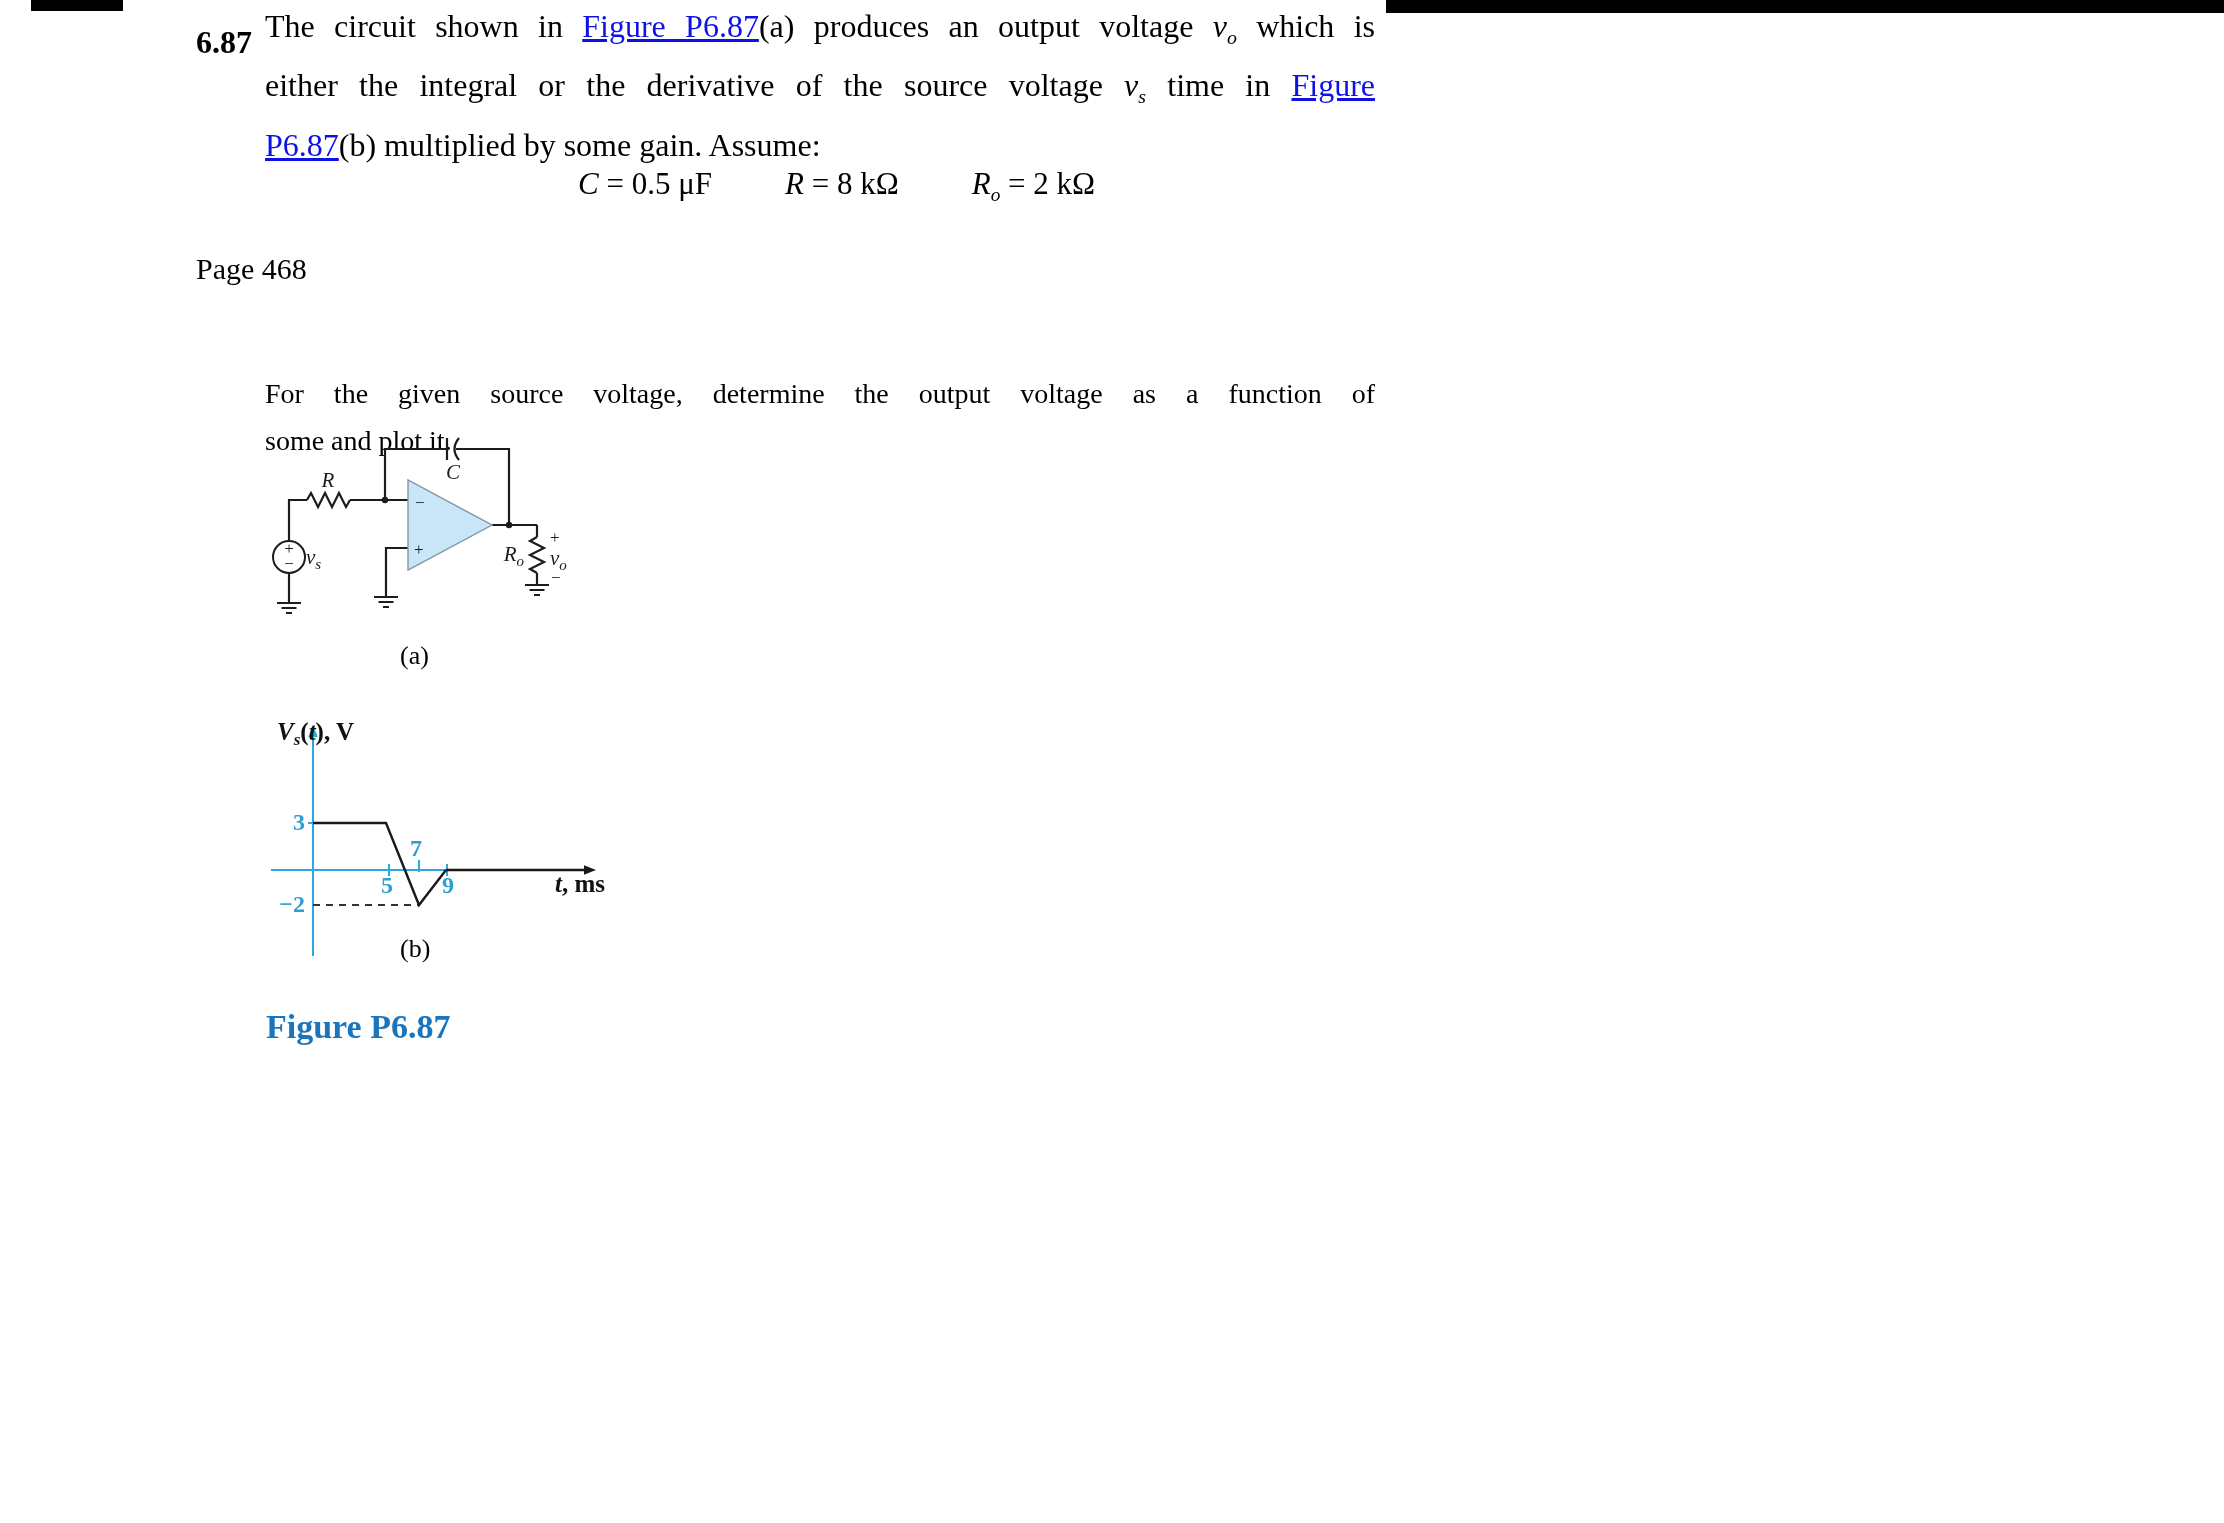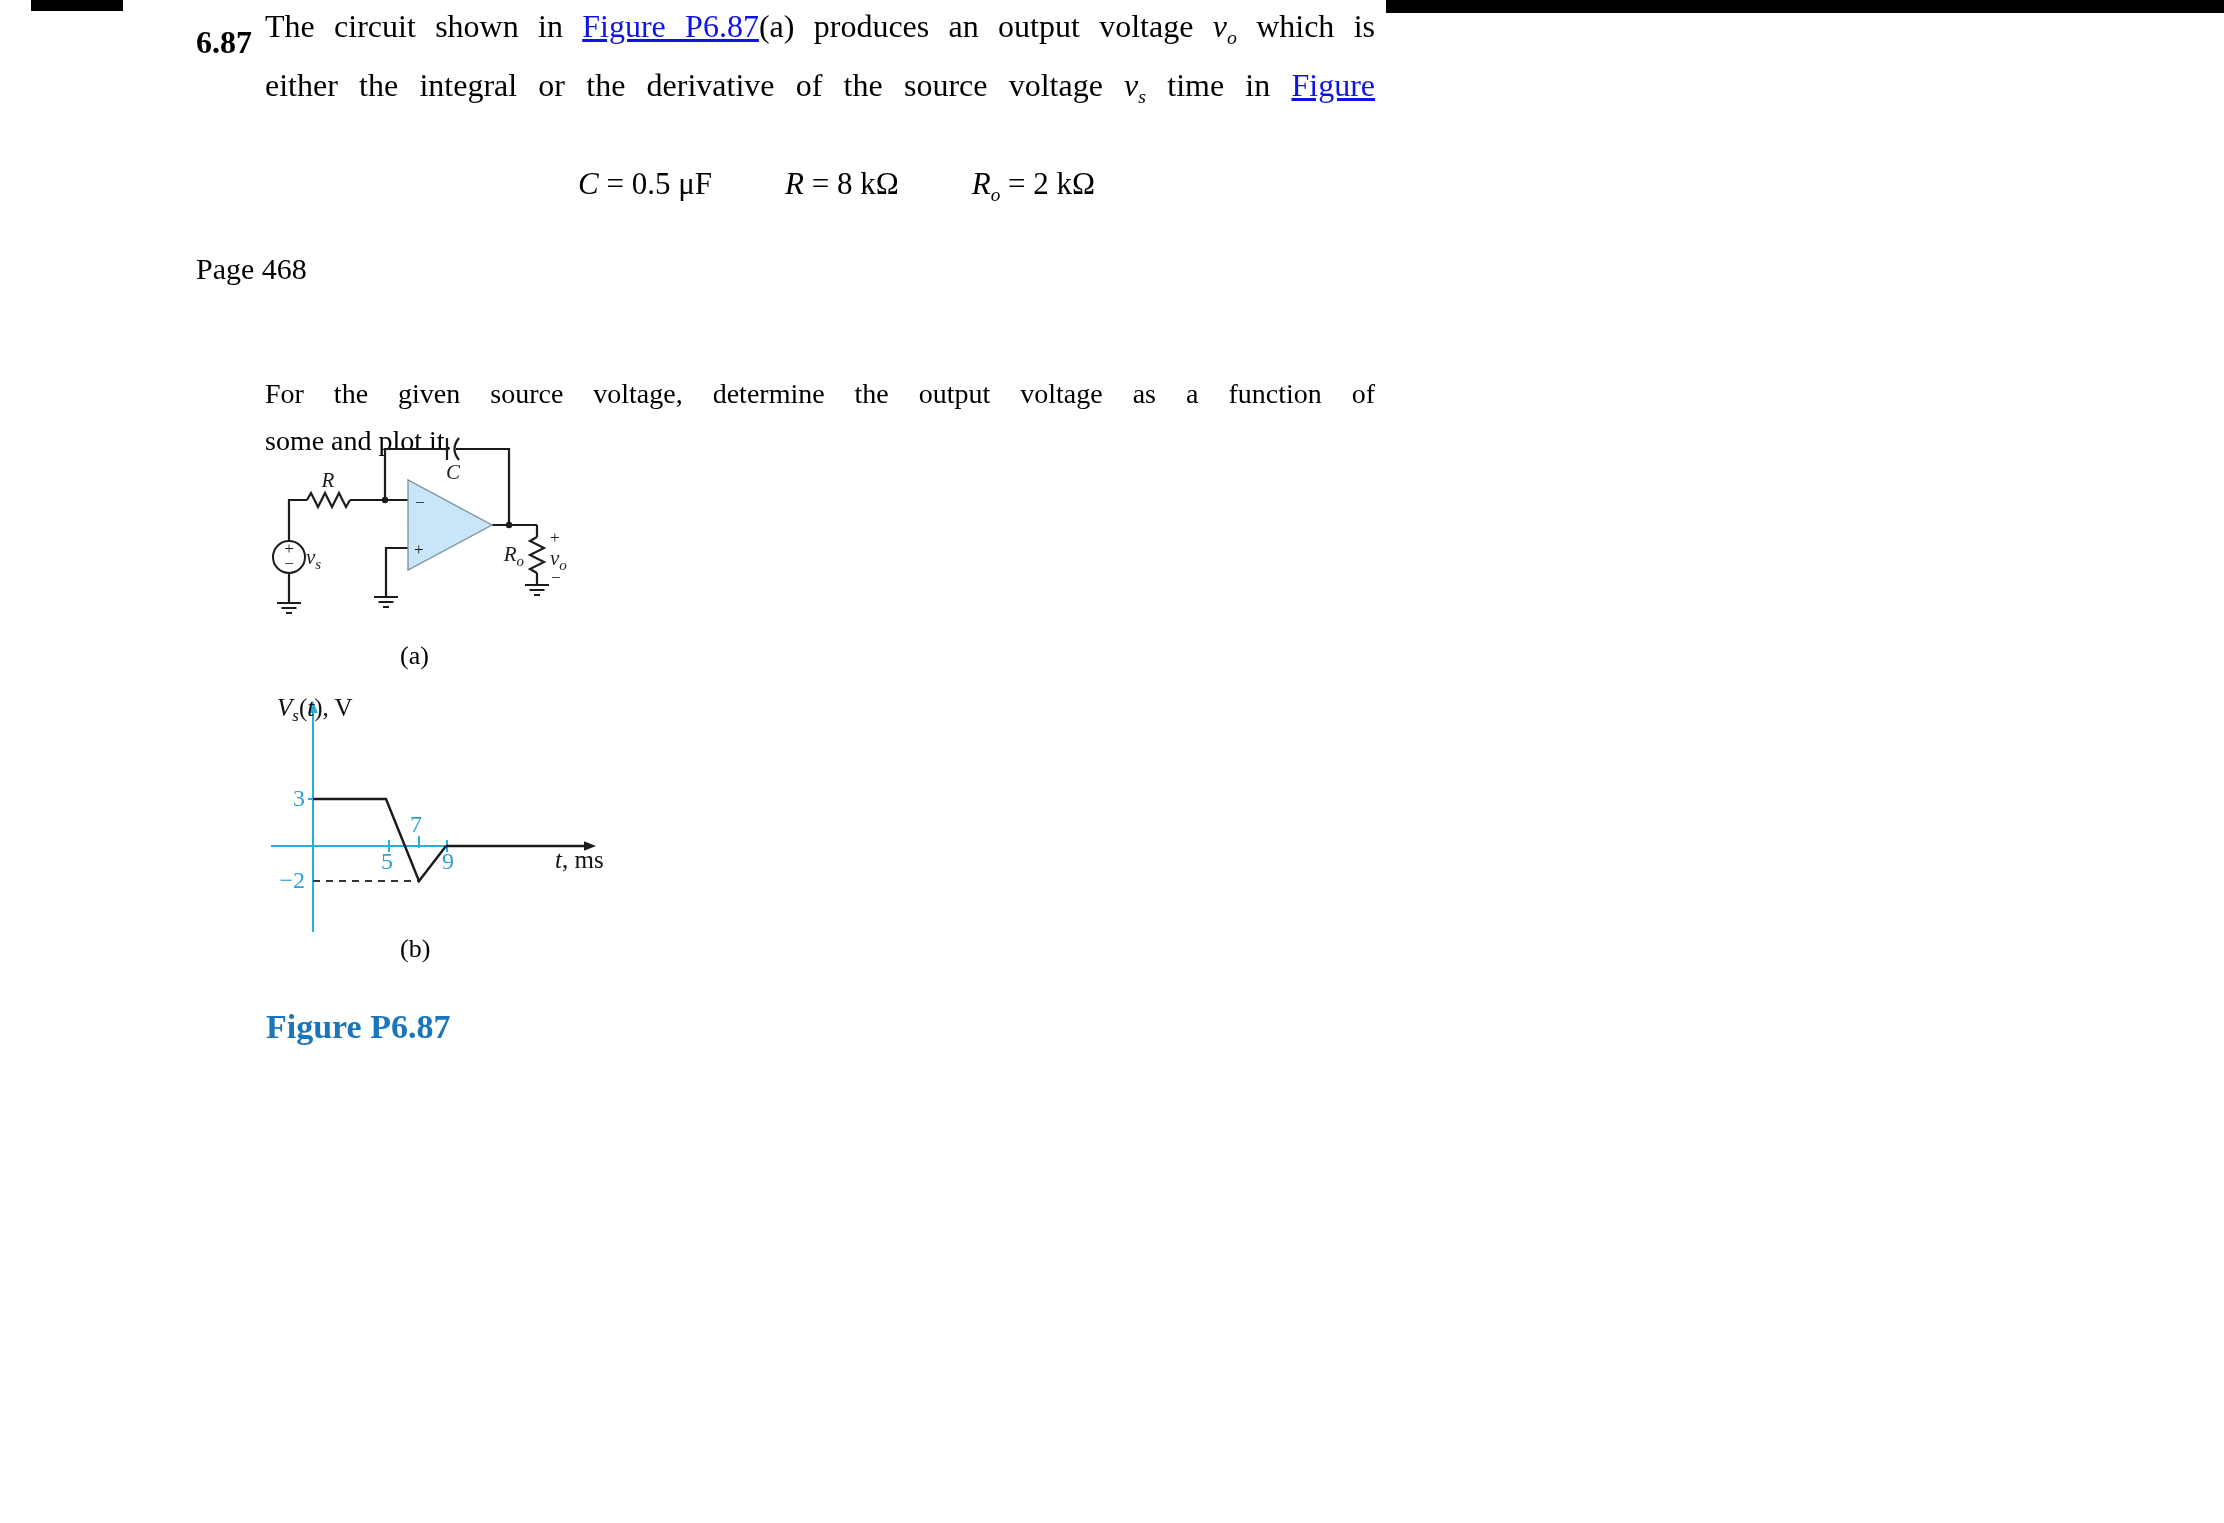--- a/index.html
+++ b/index.html
@@ -25,21 +25,21 @@
 
   .para2 { position:absolute; left:265px; top:330px; width:1110px; font-size:28px; line-height:47px;margin-top:40px; }
 
   .cap { position:absolute; font-size:26px; }
   .cap-a { left:400px; top:641px; }
   .cap-b { left:400px; top:934px; }
 
   .fig-title { position:absolute; left:266px; top:1008px; font-size:34px; font-weight:bold; color:#1b75bc; }
 
   .circuit-wrap { position:absolute; left:262px; top:435px; width:330px; height:205px; }
-  .graph-wrap   { position:absolute; left:265px; top:690px; width:345px; height:265px; }
+  .graph-wrap   { position:absolute; left:265px; top:714px; width:345px; height:265px;font-weight:bold; }
 
   
   .wire { stroke:#1c1c1c; stroke-width:2.2; fill:none; }
   .comp { stroke:#1c1c1c; stroke-width:2; fill:#ffffff; }
   .opamp { fill:#c9e6f8; stroke:#7d96a6; stroke-width:1.4; }
   .node { fill:#1c1c1c; }
   .sign { font-size:17px; font-family:"Liberation Serif", serif; fill:#1c1c1c; }
   .lbl  { font-size:21px; font-family:"Liberation Serif", serif; fill:#1c1c1c; }
   .it   { font-style:italic; }
   .subt { font-size:15px; font-style:italic; }
@@ -60,20 +60,21 @@
 <div class="canvas">
 
   <div class="bar bar-left"></div>
   <div class="bar bar-right"></div>
 
   <div class="prob-num">6.87</div>
 
   <div class="body-text">
     <div class="jline"><span>The circuit shown in </span><a class="link">Figure P6.87</a><span>(a) produces an output voltage </span><i class="var">v</i><sub>o</sub><span> which is</span></div>
     <div class="jline"><span>either the integral or the derivative of the source voltage </span><i class="var">v</i><sub>s</sub><span> time in </span><a class="link">Figure</a></div>
+    <div><a class="link">P6.87</a><span>(b) multiplied by some gain. Assume:</span></div>
   </div>
 
   <div class="params">
     <span class="param"><i>C</i><sub></sub><span> = 0.5 </span><span>μF</span></span>
     <span class="param"><i>R</i><sub></sub><span> = 8 </span><span>kΩ</span></span>
     <span class="param"><i>R</i><sub>o</sub><span> = 2 </span><span>kΩ</span></span>
   </div>
 
   <div class="page-ref">Page 468</div>
 

